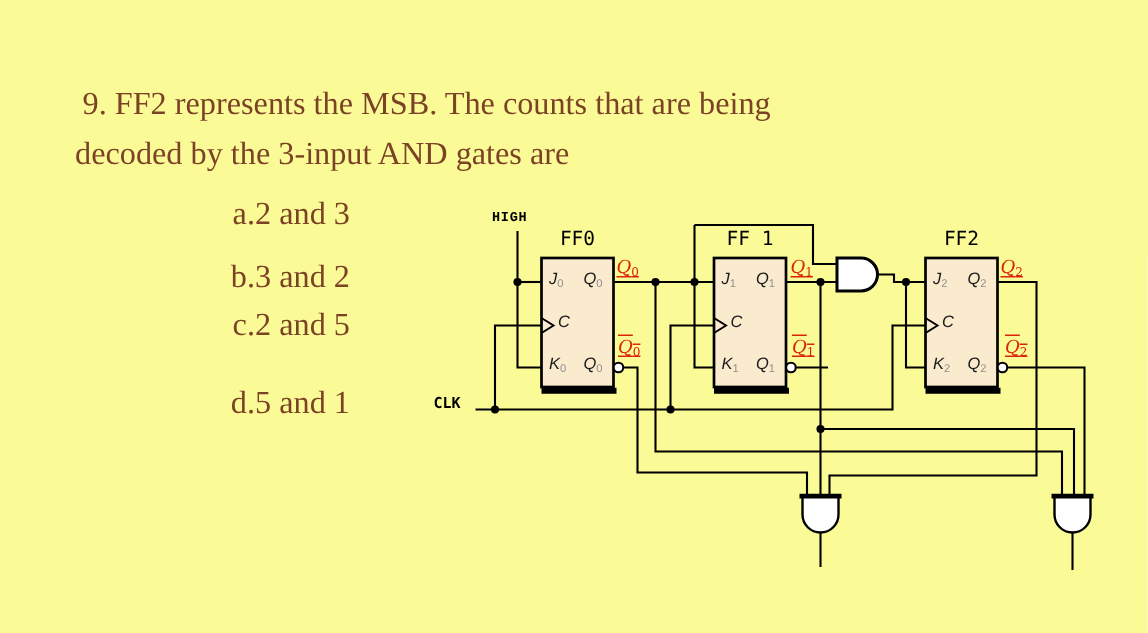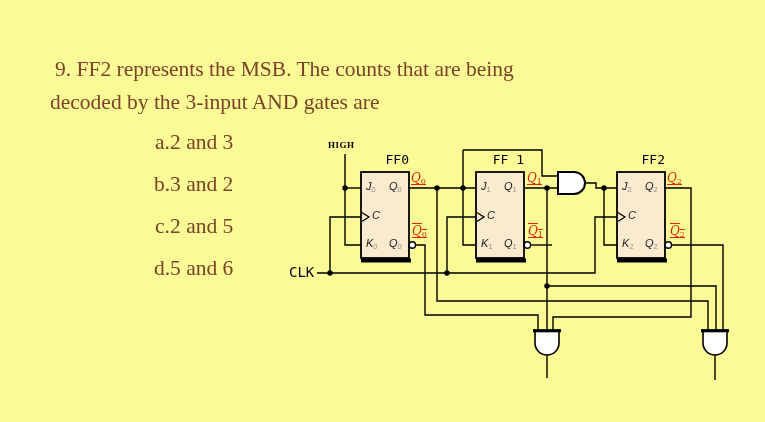--- a/index.html
+++ b/index.html
@@ -5,24 +5,24 @@
   html,body{margin:0;padding:0;}
   #stage{position:relative;width:765px;height:422px;background:#fafa96;overflow:hidden;
          font-family:"Liberation Serif",serif;}
   
   .qline{position:absolute;color:#7b4226;font-size:21.5px;white-space:nowrap;}
   .opt{position:absolute;left:138px;color:#7b4226;font-size:21.5px;white-space:nowrap;cursor:default;text-align:right;}
   .okey{display:inline-block;width:32px;}
   
   svg{position:absolute;left:0;top:0;}
   .lbl{position:absolute;white-space:nowrap;}
-  .fftitle{position:absolute;width:48px;text-align:right;color:#000;
+  .fftitle{position:absolute;width:48px;text-align:center;color:#000;
            font-family:"DejaVu Sans Mono",monospace;font-size:13px;}
-  .tiny{font-family:Liberation Serif, serif;font-size:9px;color:#000;font-weight:bold;letter-spacing:.5px;}
-  .clk{font-family:"DejaVu Sans Mono",monospace;font-size:14px;color:#000;font-weight:normal;}
+  .tiny{font-family:Liberation Mono, monospace;font-size:9px;color:#000;font-weight:bold;letter-spacing:.5px;}
+  .clk{font-family:"DejaVu Sans Mono",monospace;font-size:10px;color:#000;font-weight:bold;}
   .pin{font-family:Liberation Sans, sans-serif;font-style:italic;font-size:11px;color:#1a1a1a;}
   .pin .ps{font-size:7.5px;color:#8f8f8f;vertical-align:-2px;font-style:normal;}
   .qout,.qbar{font-family:"DejaVu Serif",serif;font-style:italic;font-size:12px;color:#dc2409;
               text-decoration:underline;text-underline-offset:2px;}
   .qbar{text-decoration:underline overline;}
   .qout .ps,.qbar .ps{font-size:8px;vertical-align:-2px;font-style:normal;color:#dc2409;}
 </style>
 </head>
 <body>
 
@@ -30,25 +30,25 @@
 
   <div class="qline" style="left:55px;top:57px">9. FF2 represents the MSB. The counts that are being</div>
   <div class="qline" style="left:50px;top:90px">decoded by the 3-input AND gates are</div>
 
   <div class="opt" style="top:130px">
     <span class="okey">a.</span><span>2 and 3</span>
   </div>
   <div class="opt" style="top:172px">
     <span class="okey">b.</span><span>3 and 2</span>
   </div>
-  <div class="opt" style="top:214px">
+  <div class="opt" style="top:204px">
     <span class="okey">c.</span><span>2 and 5</span>
   </div>
   <div class="opt" style="top:256px">
-    <span class="okey">d.</span><span>5 and 6</span>
+    <span class="okey">d.</span><span>5 and 1</span>
   </div>
 
   <svg width="765" height="422" viewBox="0 0 765 422">
     <g stroke="#000" stroke-width="1.4" fill="none">
       <path d="M345 154 V245 H361"></path>
       <path d="M345 188 H361"></path>
       <path d="M330 273 V217 H361"></path>
       <path d="M317 273 H595 V217 H617"></path>
       <path d="M447 273 V217 H476"></path>
       <path d="M409 188 H476"></path>

